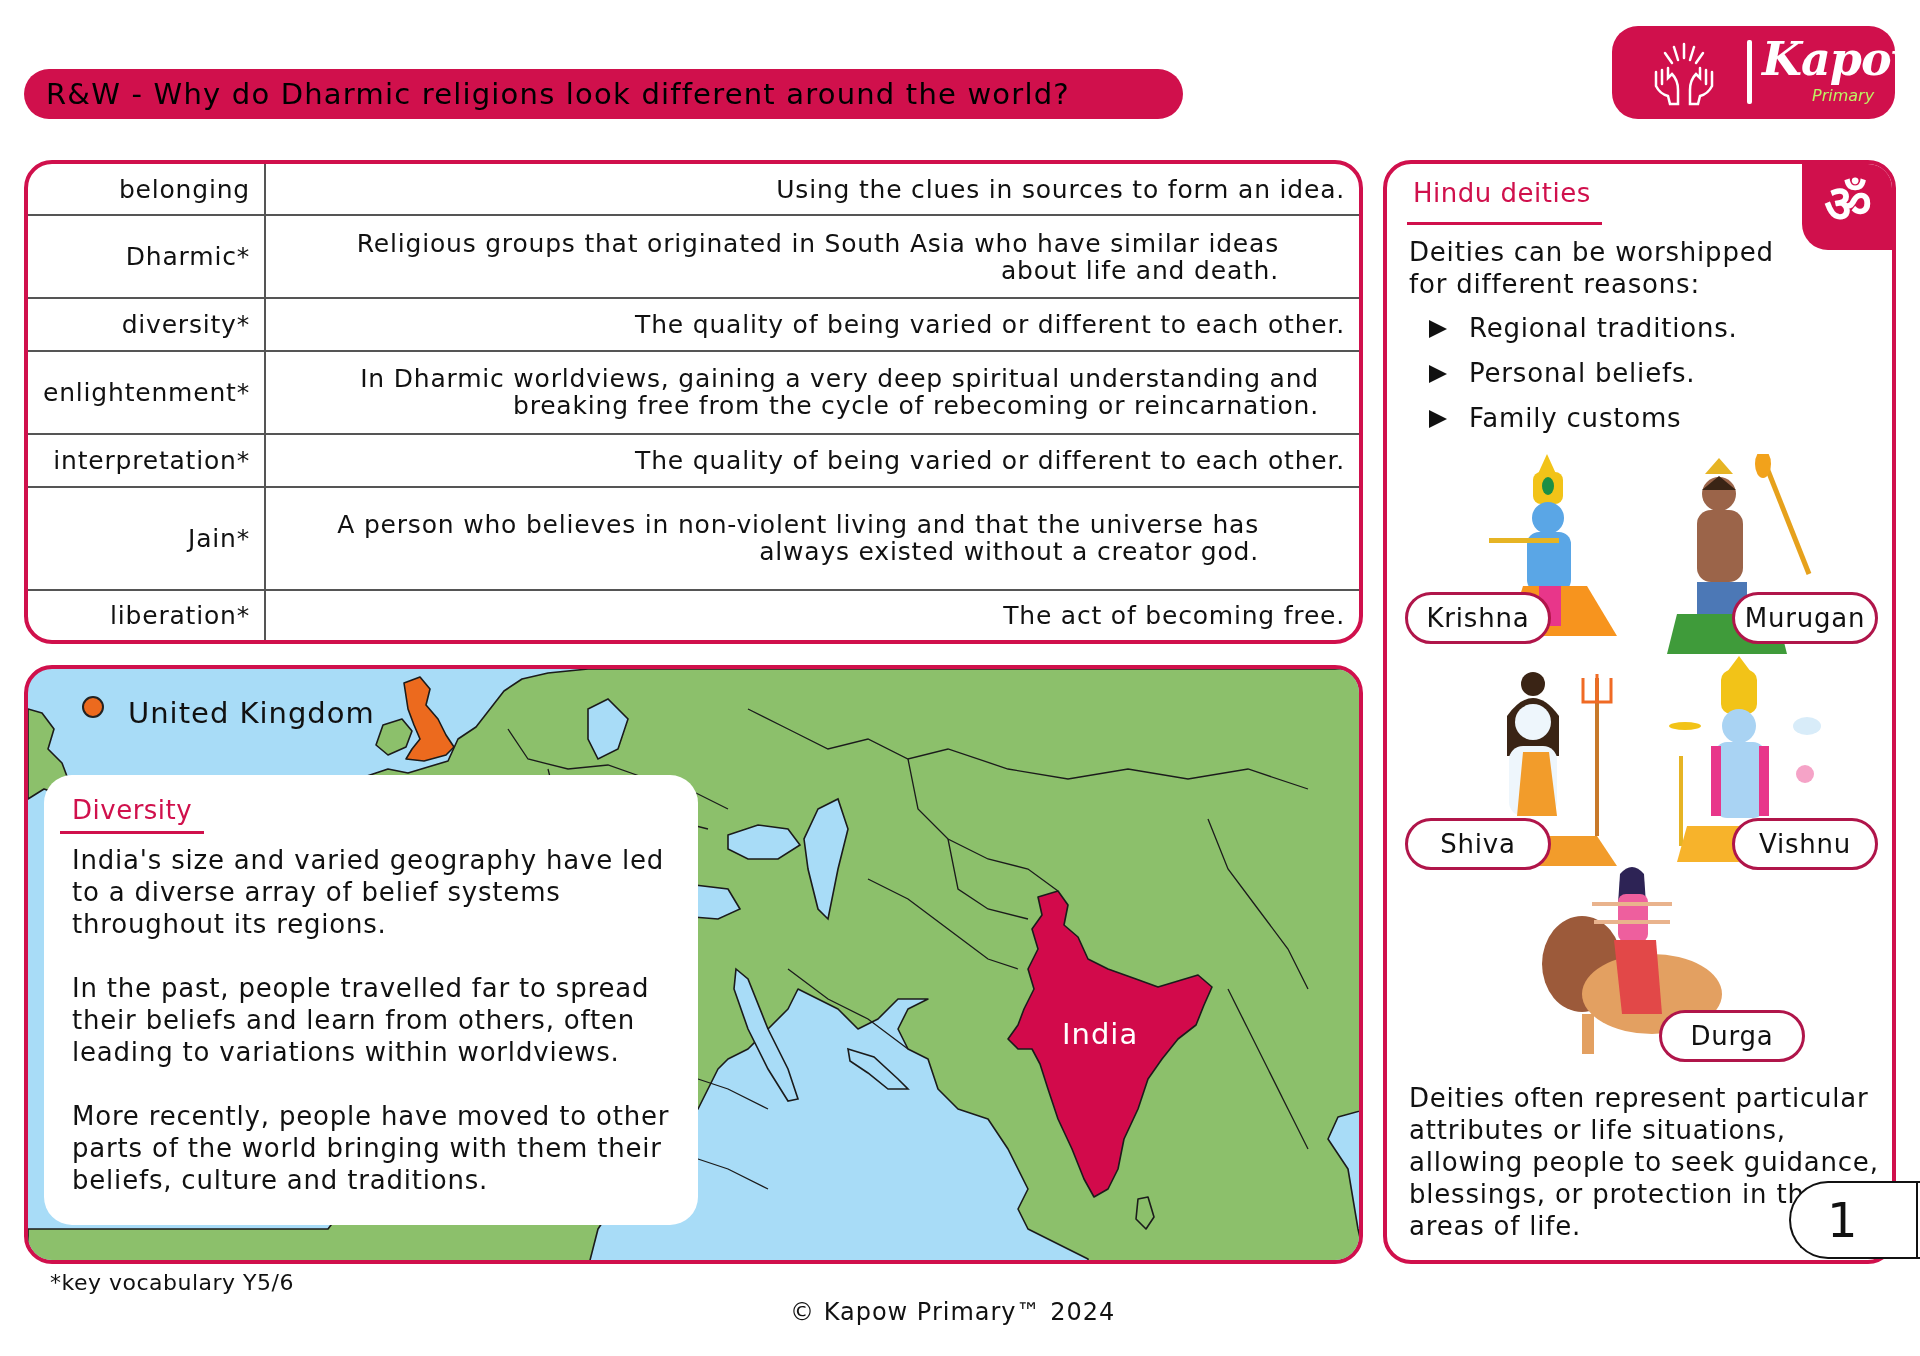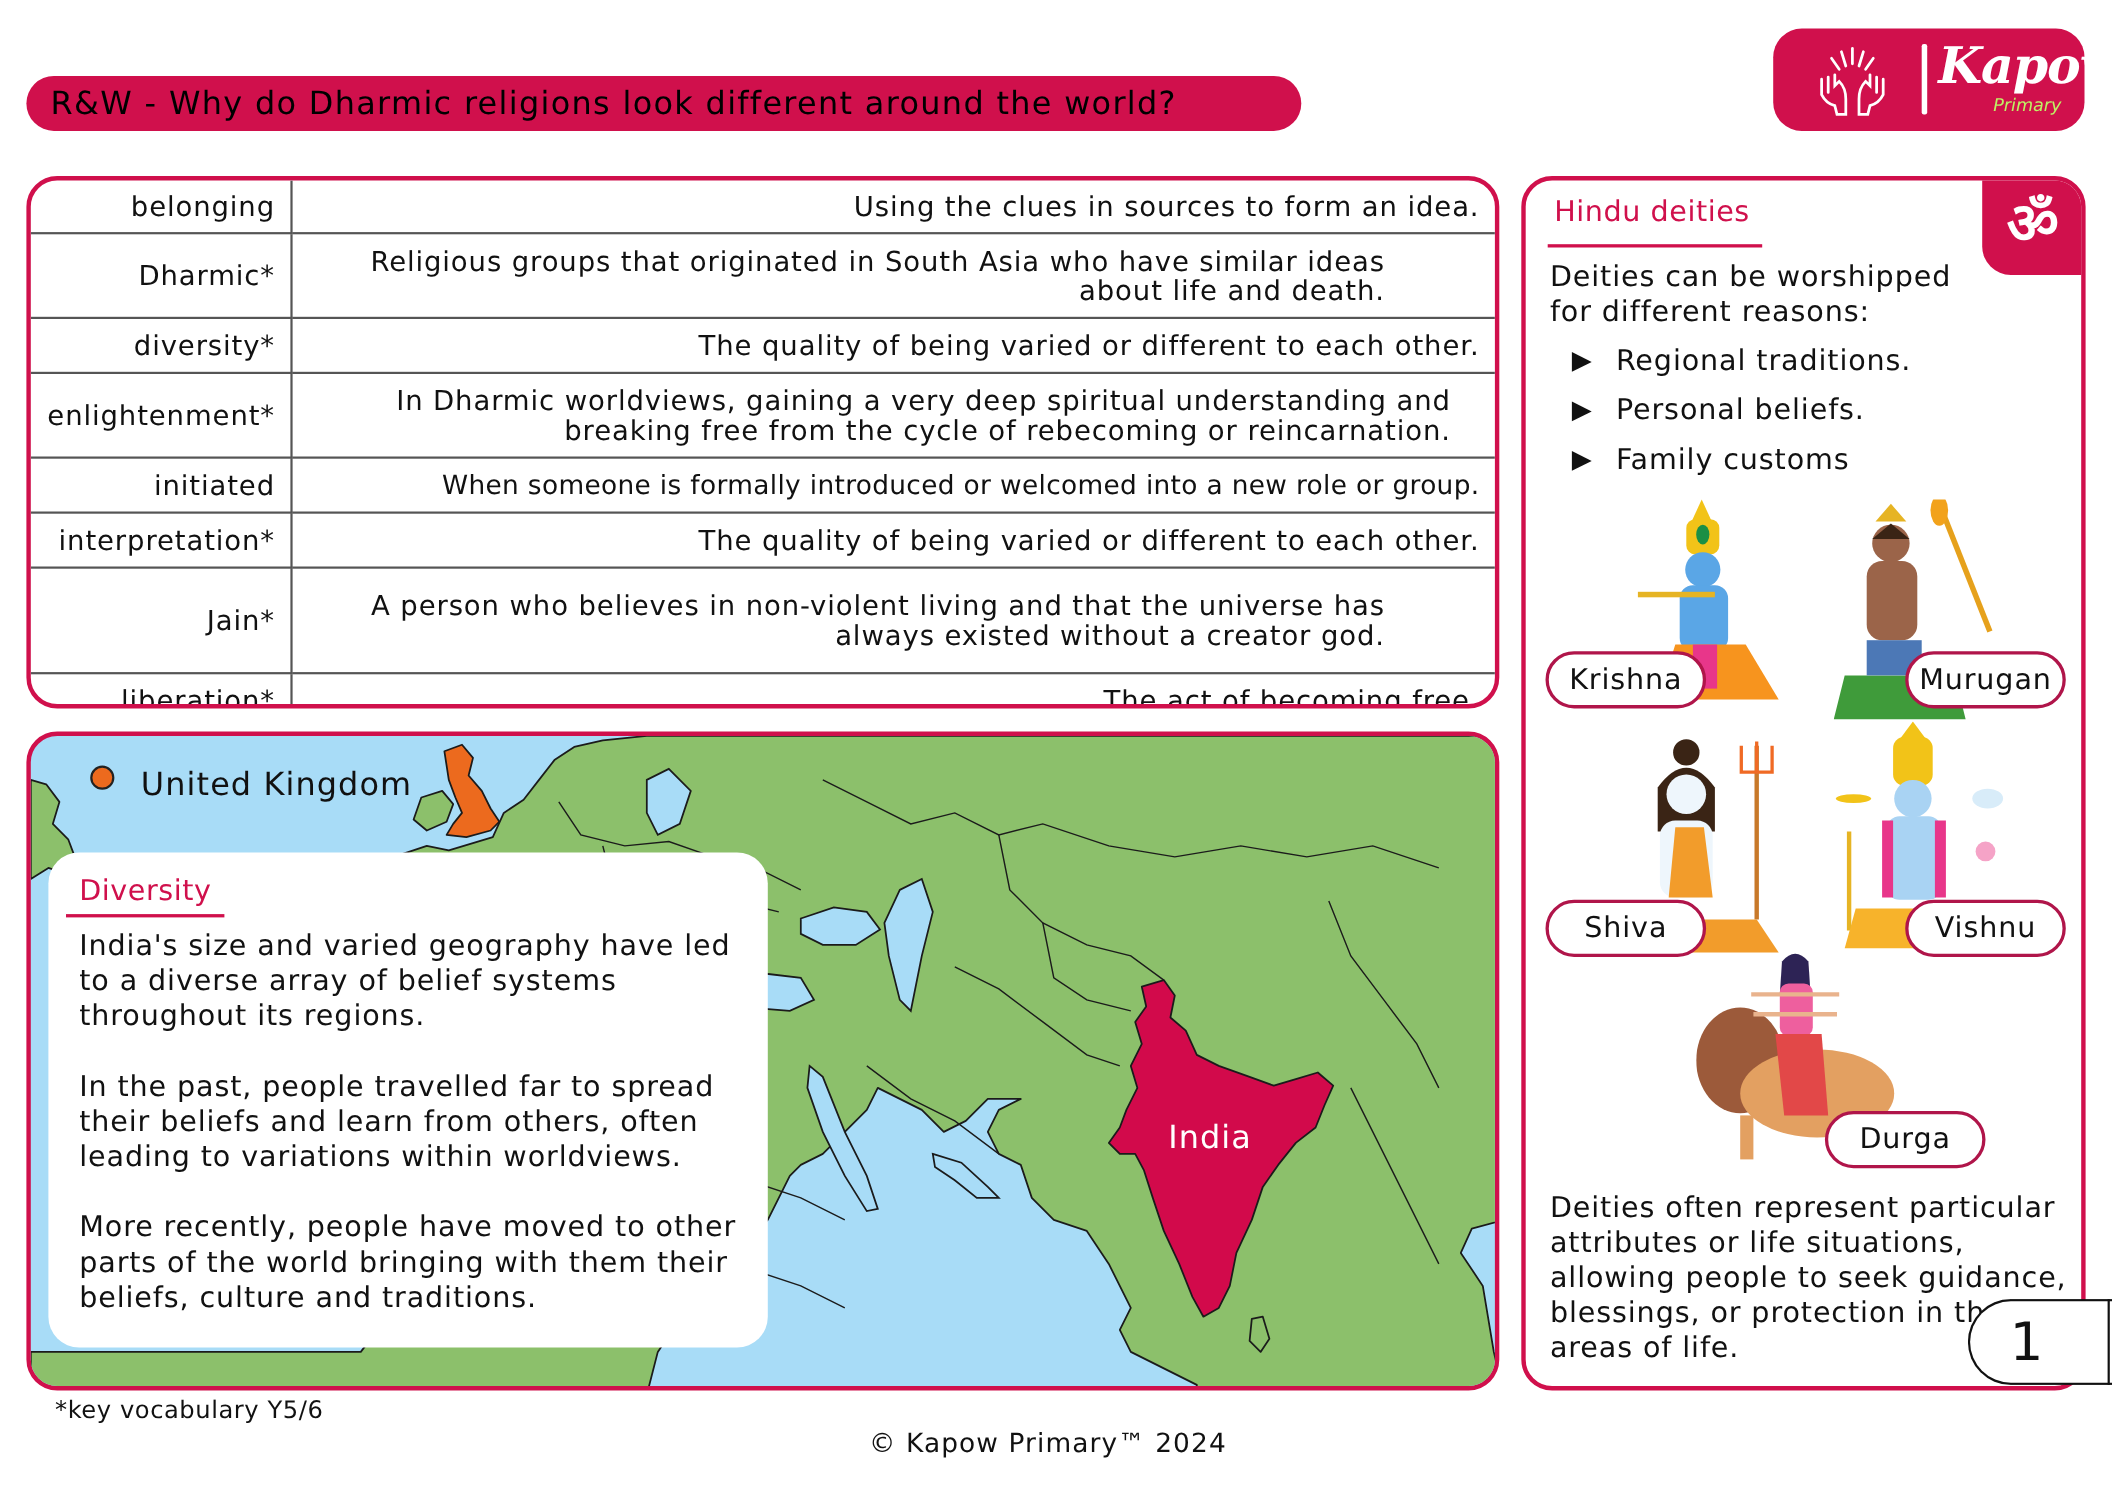--- a/index.html
+++ b/index.html
@@ -108,33 +108,29 @@
 
 <div class="vocab">
   <table>
     <tbody>
         <tr style="height:48px">
       <td class="term">belonging</td>
       <td class="def">Using the clues in sources to form an idea.</td>
     </tr>
     <tr style="height:77px">
       <td class="term">Dharmic*</td>
-      <td class="def" style="padding-right:100px">Religious groups that originated in South Asia who have similar ideas about life and death.</td>
+      <td class="def" style="padding-right:80px">Religious groups that originated in South Asia who have similar ideas about life and death.</td>
     </tr>
     <tr style="height:50px">
       <td class="term">diversity*</td>
       <td class="def">The quality of being varied or different to each other.</td>
     </tr>
     <tr style="height:77px">
       <td class="term">enlightenment*</td>
       <td class="def" style="padding-right:40px">In Dharmic worldviews, gaining a very deep spiritual understanding and breaking free from the cycle of rebecoming or reincarnation.</td>
-    </tr>
-    <tr style="height:50px">
-      <td class="term">initiated</td>
-      <td class="def" style="font-size:24px;letter-spacing:0.3px">When someone is formally introduced or welcomed into a new role or group.</td>
     </tr>
     <tr style="height:50px">
       <td class="term">interpretation*</td>
       <td class="def">The quality of being varied or different to each other.</td>
     </tr>
     <tr style="height:96px">
       <td class="term">Jain*</td>
       <td class="def" style="padding-right:100px">A person who believes in non-violent living and that the universe has always existed without a creator god.</td>
     </tr>
     <tr style="height:47px">

